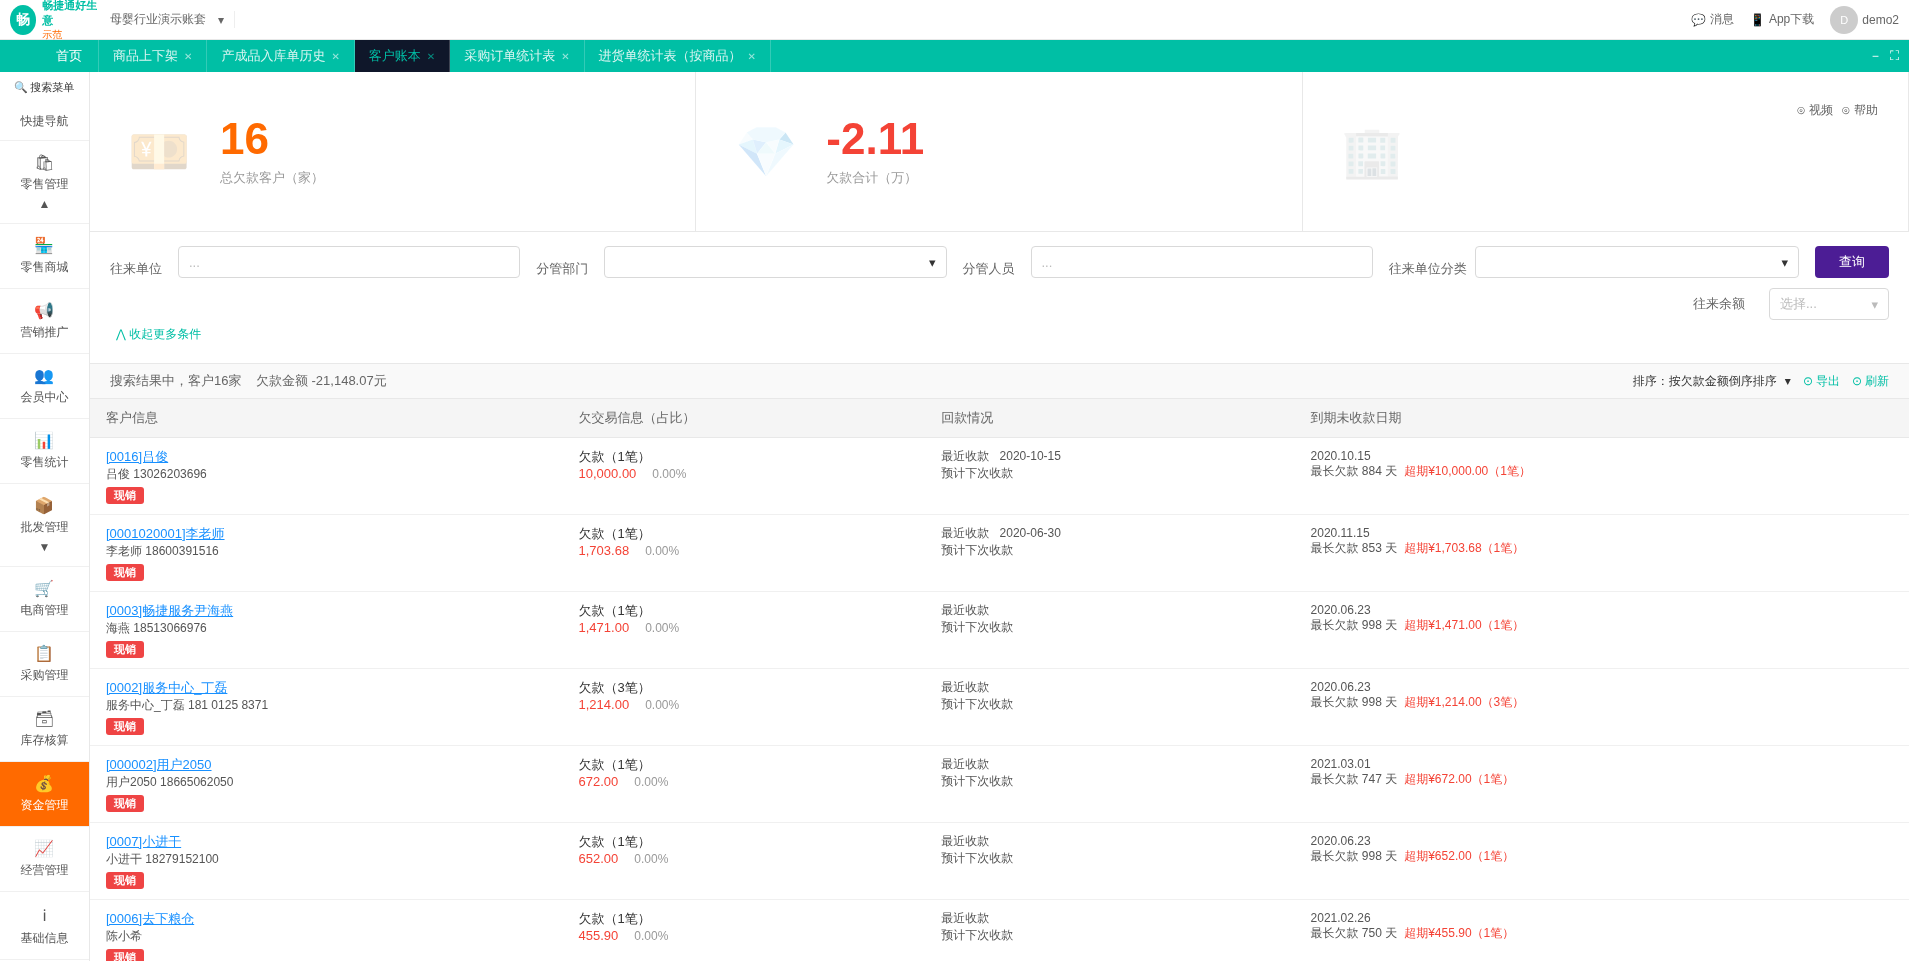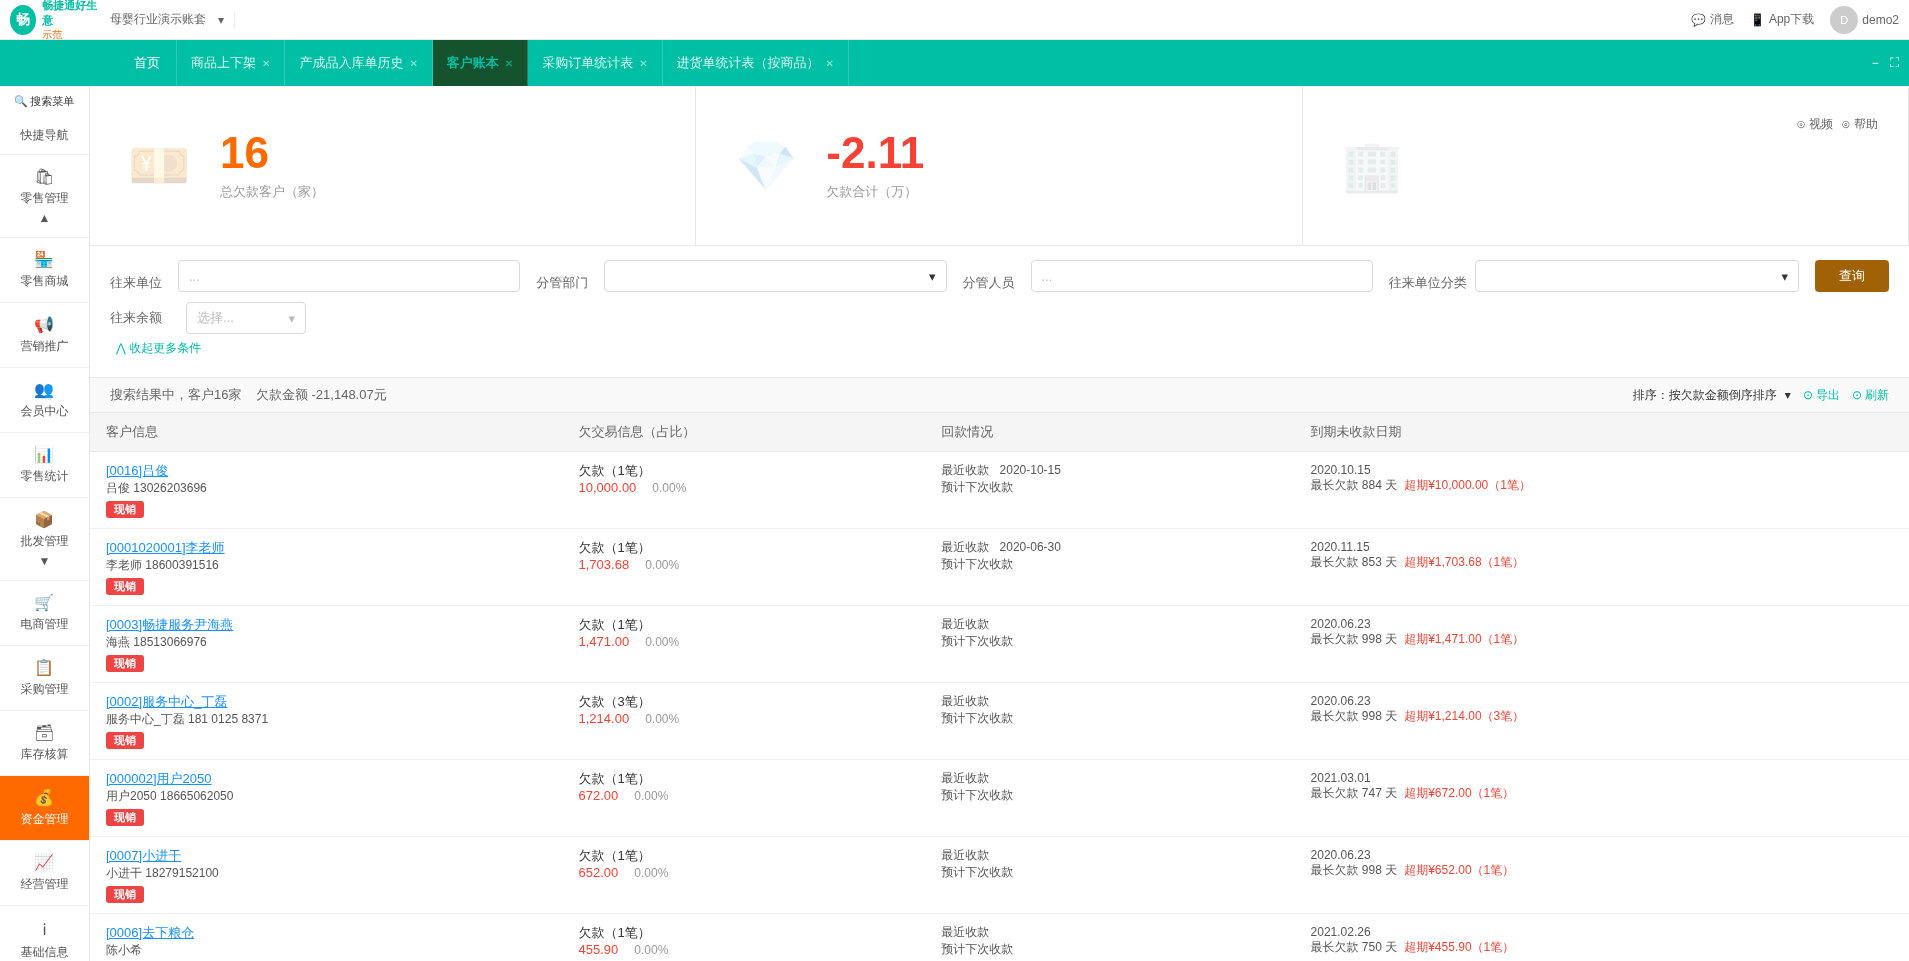--- a/index.html
+++ b/index.html
@@ -9,23 +9,23 @@
     .app-container { display: flex; flex-direction: column; height: 961px; width: 1909px; }
     .top-bar { height: 40px; background: #fff; display: flex; align-items: center; padding: 0 10px; border-bottom: 1px solid #e8e8e8; flex-shrink: 0; }
     .logo-area { display: flex; align-items: center; gap: 6px; width: 90px; flex-shrink: 0; }
     .logo-icon { width: 30px; height: 30px; background: #00bfa5; border-radius: 50%; display: flex; align-items: center; justify-content: center; color: white; font-size: 14px; font-weight: bold; }
     .store-selector { display: flex; align-items: center; gap: 12px; font-size: 12px; color: #666; padding: 0 10px; border-right: 1px solid #eee; cursor: pointer; }
     .top-bar-right { margin-left: auto; display: flex; align-items: center; gap: 16px; }
     .top-bar-btn { display: flex; align-items: center; gap: 4px; font-size: 12px; color: #666; cursor: pointer; }
     .user-avatar { width: 28px; height: 28px; background: #ccc; border-radius: 50%; display: flex; align-items: center; justify-content: center; font-size: 11px; color: #fff; }
 
     
-    .nav-tabs { height: 46px; background: #00bfa5; display: flex; align-items: stretch; flex-shrink: 0; padding-left: 118px; }
+    .nav-tabs { height: 32px; background: #00bfa5; display: flex; align-items: stretch; flex-shrink: 0; padding-left: 40px; }
     .nav-tab { display: flex; align-items: center; padding: 0 14px; font-size: 13px; color: rgba(255,255,255,0.85); cursor: pointer; gap: 6px; white-space: nowrap; border-right: 1px solid rgba(255,255,255,0.2); }
-    .nav-tab.active { background: #14532d; color: #00bfa5; font-weight: 700; text-align: center; }
+    .nav-tab.active { background: #0f172a; color: #00bfa5; font-weight: 400; text-align: center; }
     .nav-tab .close-btn { font-size: 10px; opacity: 0.7; }
     .nav-tab-home { padding: 0 16px; font-size: 13px; color: #fff; display: flex; align-items: center; border-right: 1px solid rgba(255,255,255,0.2); }
     .nav-right-icons { margin-left: auto; display: flex; align-items: center; padding: 0 10px; gap: 8px; }
 
     
     .main-area { display: flex; flex: 1; overflow: hidden; }
 
     
     .sidebar { width: 90px; background: #fff; border-right: 1px solid #e8e8e8; display: flex; flex-direction: column; flex-shrink: 0; overflow-y: auto; }
     .sidebar-item { display: flex; flex-direction: column; align-items: center; padding: 12px 0; font-size: 12px; color: #555; cursor: pointer; border-bottom: 1px solid #f0f0f0; gap: 4px; }
@@ -54,21 +54,21 @@
 
     
     .filter-area { background: #fff; padding: 14px 20px; border-bottom: 1px solid #e8e8e8; flex-shrink: 0; }
     .filter-row { display: flex; align-items: center; gap: 16px; margin-bottom: 10px; }
     .filter-item { display: flex; align-items: flex-end; gap: 8px; flex: 1; }
     .filter-label { font-size: 13px; color: #666; white-space: nowrap; min-width: 60px; }
     .filter-input { flex: 1; height: 32px; border: 1px solid #d9d9d9; border-radius: 4px; padding: 0 10px; font-size: 13px; display: flex; align-items: center; justify-content: space-between; cursor: pointer; position: relative; }
     .filter-input .dots { color: #bbb; }
     .filter-select { flex: 1; height: 32px; border: 1px solid #d9d9d9; border-radius: 4px; padding: 0 10px; font-size: 13px; display: flex; align-items: center; justify-content: space-between; cursor: pointer; }
     .collapse-bar { text-align: left; padding: 6px; color: #00bfa5; font-size: 12px; cursor: pointer; }
-    .query-btn { background: #a16207; color: #fff; border: none; padding: 0 24px; height: 32px; border-radius: 4px; font-size: 13px; cursor: pointer; white-space: nowrap; }
+    .query-btn { background: #4c1d95; color: #fff; border: none; padding: 0 24px; height: 32px; border-radius: 4px; font-size: 13px; cursor: pointer; white-space: nowrap; }
 
     
     .result-bar { background: #f9f9f9; padding: 8px 20px; display: flex; align-items: center; justify-content: space-between; font-size: 13px; color: #666; border-bottom: 1px solid #e8e8e8; flex-shrink: 0; }
     .result-bar-right { display: flex; align-items: center; gap: 12px; }
     .sort-select { font-size: 12px; color: #333; display: flex; align-items: center; gap: 8px; }
     .export-btn { font-size: 12px; color: #00bfa5; display: flex; align-items: center; gap: 3px; cursor: pointer; }
     .refresh-btn { font-size: 12px; color: #00bfa5; display: flex; align-items: center; gap: 3px; cursor: pointer; }
 
     
     .table-container { flex: 1; overflow-y: auto; background: #fff; }
@@ -81,21 +81,21 @@
     .tag { display: inline-block; padding: 1px 8px; border-radius: 3px; font-size: 11px; margin-top: 4px; }
     .tag-green { background: #ef4444; color: #fff; font-weight: bold; }
     .amount-red { color: #f44336; font-size: 13px; }
     .amount-label { font-size: 13px; color: #333; }
     .percent { font-size: 12px; color: #999; margin-left: 8px; }
     .date-text { font-size: 12px; color: #555; }
     .overdue-red { color: #f44336; font-size: 12px; }
     .debt-info { display: flex; align-items: center; gap: 8px; }
 
     
-    .filter-row2 { display: flex; align-items: center; gap: 16px; }
+    .filter-row2 { display: flex; align-items: center; gap: 16px; justify-content: flex-end; }
     .balance-label { font-size: 13px; color: #666; white-space: nowrap; min-width: 60px; }
     .balance-select { width: 120px; height: 32px; border: 1px solid #d9d9d9; border-radius: 4px; padding: 0 10px; font-size: 13px; display: flex; align-items: center; justify-content: space-between; cursor: pointer; color: #bbb; }
   </style>
 </head>
 <body>
 
 <div class="app-container">
 
   <div class="top-bar">
     <div class="logo-area">

